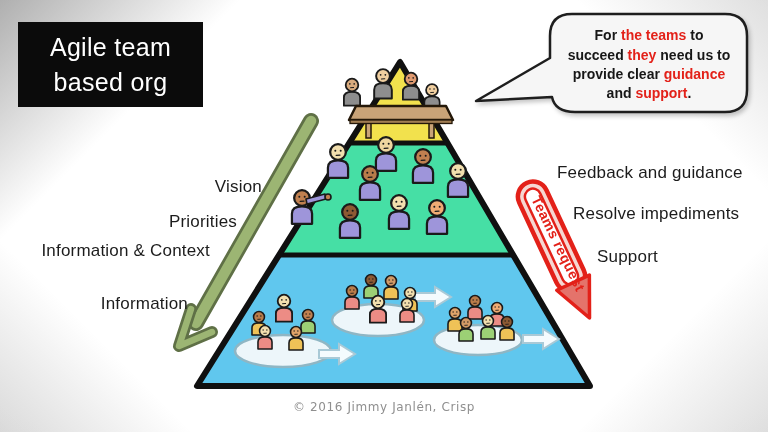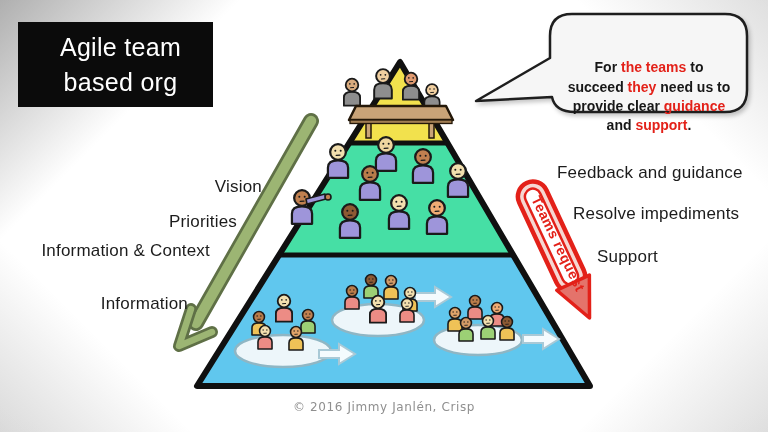--- a/index.html
+++ b/index.html
@@ -14,26 +14,26 @@
       radial-gradient(130% 130% at 50% 48%, #ffffff 52%, #f1f1f1 82%, #d6d6d6 100%);
   }
   svg{position:absolute;left:0;top:0;}
   .tier-y{fill:var(--tier_yellow);}
   .tier-t{fill:var(--tier_teal);}
   .tier-b{fill:var(--tier_blue);}
   .title-box{
     position:absolute;left:18px;top:22px;width:185px;height:85px;
     background:var(--title_bg);color:var(--title_text);
     display:flex;align-items:center;justify-content:center;text-align:center;
-    font-size:25px;line-height:1.4;white-space:pre-line;letter-spacing:.3px;padding-left:10px;
+    font-size:25px;line-height:1.4;white-space:pre-line;letter-spacing:.3px;
   }
   .bubble-text{
     position:absolute;left:556px;top:20px;width:186px;height:90px;
     display:flex;align-items:center;justify-content:center;text-align:center;
-    font-size:14px;font-weight:600;line-height:1.38;color:#171717;margin-top:32px;
+    font-size:14px;font-weight:600;line-height:1.38;color:#171717;
   }
   .bubble-text .red{color:var(--accent_red);}
   .lbl{
     position:absolute;color:var(--label_text);font-size:17px;
     white-space:pre-line;line-height:1.25;letter-spacing:.2px;
   }
   .lbl.r{text-align:right;margin-top:36px;}
   .copyright{
     position:absolute;left:0;top:400px;width:768px;text-align:center;
     color:var(--copyright_text);font-size:12px;letter-spacing:.6px;

